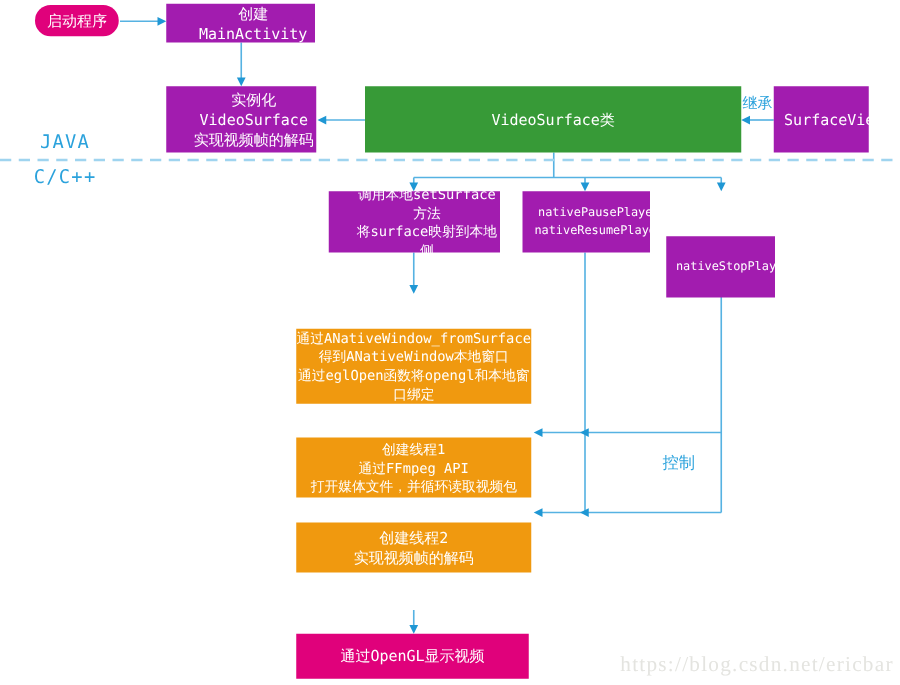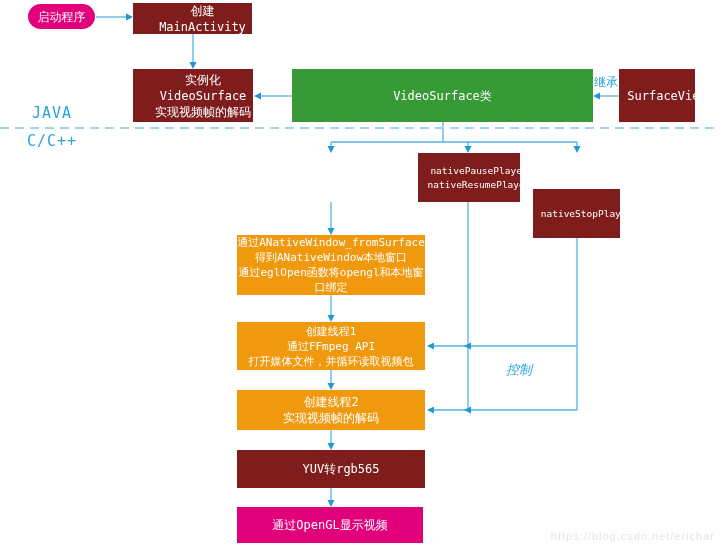--- a/index.html
+++ b/index.html
@@ -8,37 +8,37 @@
     font-family:"DejaVu Sans Mono","DejaVu Sans","Liberation Sans",sans-serif;
     overflow:hidden;
   }
   #wires { position:absolute; left:0; top:0; width:720px; height:548px; pointer-events:none; }
   .node {
     position:absolute; box-sizing:border-box;
     display:flex; align-items:center; justify-content:center;
     text-align:center; color:#ffffff; font-size:12px; line-height:16px;
     white-space:pre-line; z-index:2;
   }
-  .blue   { background:#7f1d1d;padding-left:20px; }
+  .blue   { background:#a21caf;padding-left:20px; }
   .green  { background:#379a37; }
-  .orange { background:#f0990f; }
+  .orange { background:#f0990f;margin-top:28px; }
   .pinknode { background:#e0017b; }
   .pill { border-radius:13px; }
   .fz11 { font-size:11px; line-height:15px; }
   .fz95 { font-size:9.5px; line-height:14px; }
   .edge-label {
     position:absolute; color:#2ba2dc; font-size:12px; z-index:3; white-space:nowrap;
   }
   .layer-label {
     position:absolute; color:#2ba2dc; font-size:15px; letter-spacing:1px; z-index:3; white-space:nowrap;
   }
   .watermark {
-    position:absolute; right:5px; bottom:6px; color:#e4e4e0; font-size:11px;
+    position:absolute; right:5px; bottom:6px; color:#e4e4e0; font-size:17px;
     letter-spacing:1px; z-index:1;
-    font-family:Liberation Sans, sans-serif;
+    font-family:Liberation Serif, serif;
   }
 </style>
 </head>
 <body>
 
 <div id="canvas">
 
   <svg id="wires" viewBox="0 0 720 548" xmlns="http://www.w3.org/2000/svg">
     <g stroke="#56b2e2" stroke-width="1.3" fill="none">
 
@@ -91,49 +91,50 @@
       <polygon points="464,410 471,406.5 471,413.5"></polygon>
     </g>
 
     <path d="M0,128 H720" stroke="#9fd4ef" stroke-width="2" stroke-dasharray="9,6" fill="none"></path>
   </svg>
 
   <div class="layer-label" style="left:32px; top:104px;">JAVA</div>
   <div class="layer-label" style="left:27px; top:132px;">C/C++</div>
 
   <div class="edge-label" style="left:594px; top:74px;">继承</div>
-  <div class="edge-label" style="left:506px; top:361px; font-size:13px;font-style:italic;">控制</div>
+  <div class="edge-label" style="left:530px; top:361px; font-size:13px;">控制</div>
 
   <div class="node pinknode pill" style="left:28px; top:4px; width:67px; height:25px;">启动程序</div>
 
   <div class="node blue" style="left:133px; top:3px; width:119px; height:31px;">创建MainActivity</div>
 
   <div class="node blue" style="left:133px; top:69px; width:120px; height:53px;">实例化VideoSurface
 实现视频帧的解码</div>
 
   <div class="node green" style="left:292px; top:69px; width:301px; height:53px;">VideoSurface类</div>
 
   <div class="node blue" style="left:619px; top:69px; width:76px; height:53px;">SurfaceView</div>
 
+  <div class="node blue fz11" style="left:263px; top:153px; width:137px; height:49px;">调用本地setSurface方法
+将surface映射到本地侧</div>
 
   <div class="node blue fz95" style="left:418px; top:153px; width:102px; height:49px;">nativePausePlayer
 nativeResumePlayer</div>
 
   <div class="node blue fz95" style="left:533px; top:153px; width:87px; height:49px;margin-top:36px;">nativeStopPlayer</div>
 
   <div class="node orange fz11" style="left:237px; top:235px; width:188px; height:60px;">通过ANativeWindow_fromSurface
 得到ANativeWindow本地窗口
 通过eglOpen函数将opengl和本地窗口绑定</div>
 
   <div class="node orange fz11" style="left:237px; top:322px; width:188px; height:48px;">创建线程1
 通过FFmpeg API
 打开媒体文件，并循环读取视频包</div>
 
   <div class="node orange" style="left:237px; top:390px; width:188px; height:40px;">创建线程2
 实现视频帧的解码</div>
 
-  <div class="node blue" style="left:237px; top:450px; width:188px; height:38px;">YUV转rgb565</div>
 
   <div class="node pinknode" style="left:237px; top:507px; width:186px; height:36px;">通过OpenGL显示视频</div>
 
   <div class="watermark">https://blog.csdn.net/ericbar</div>
 
 </div>
 
 </body></html>

